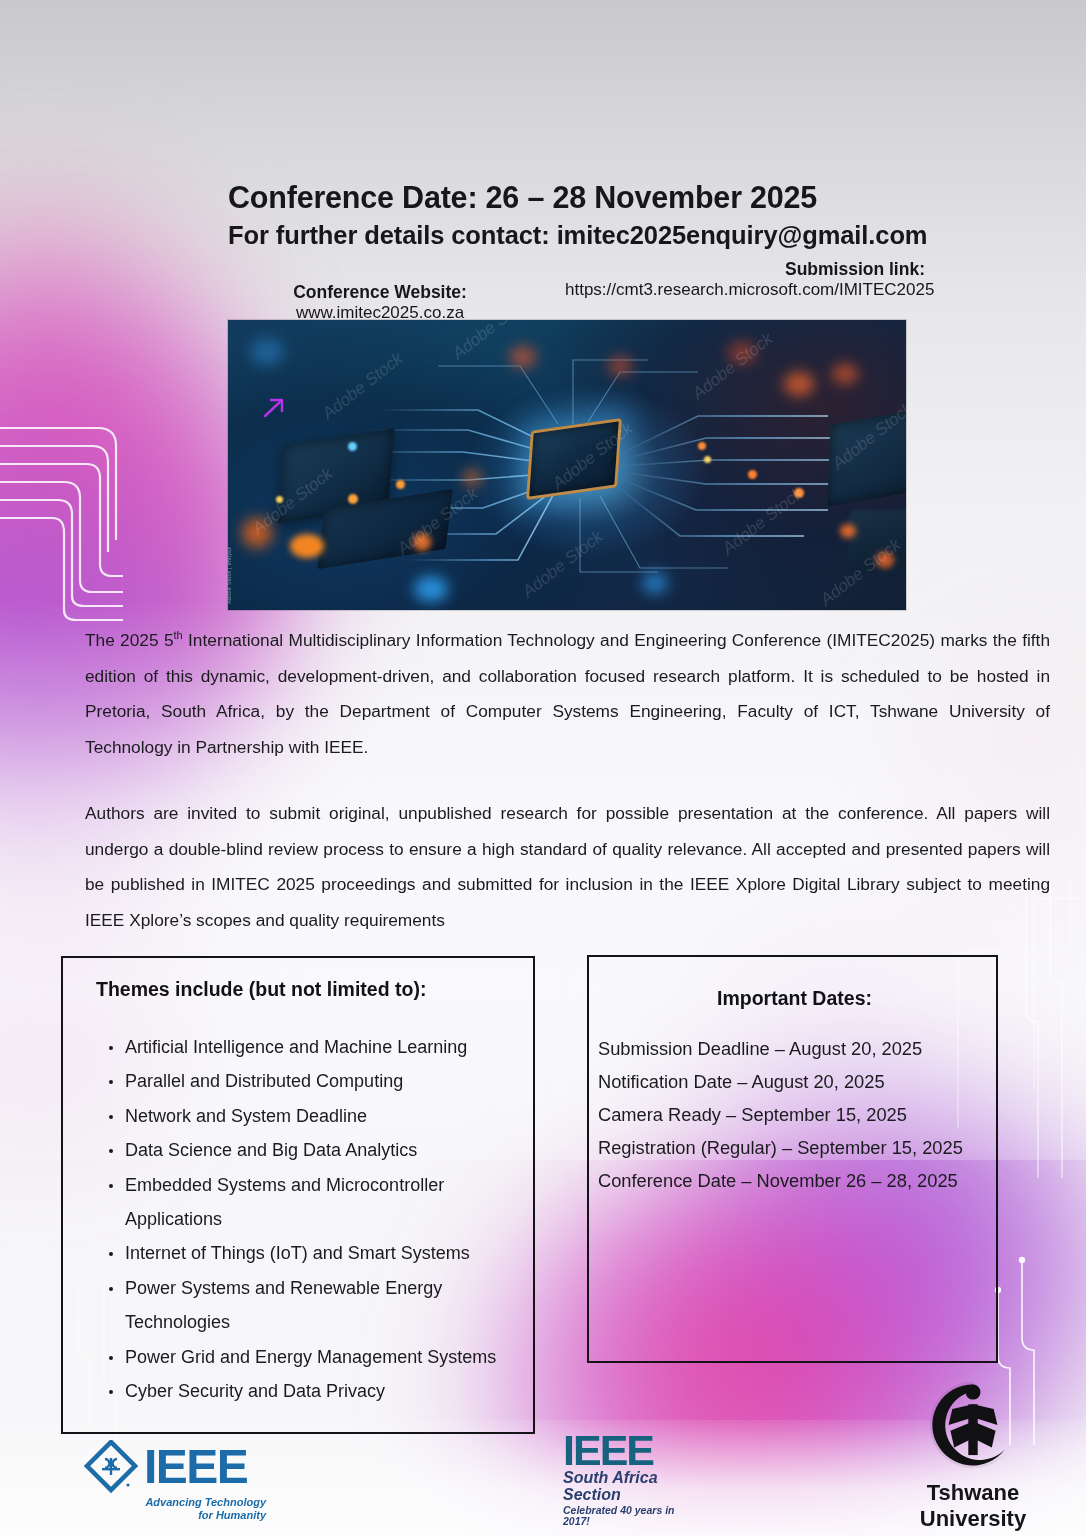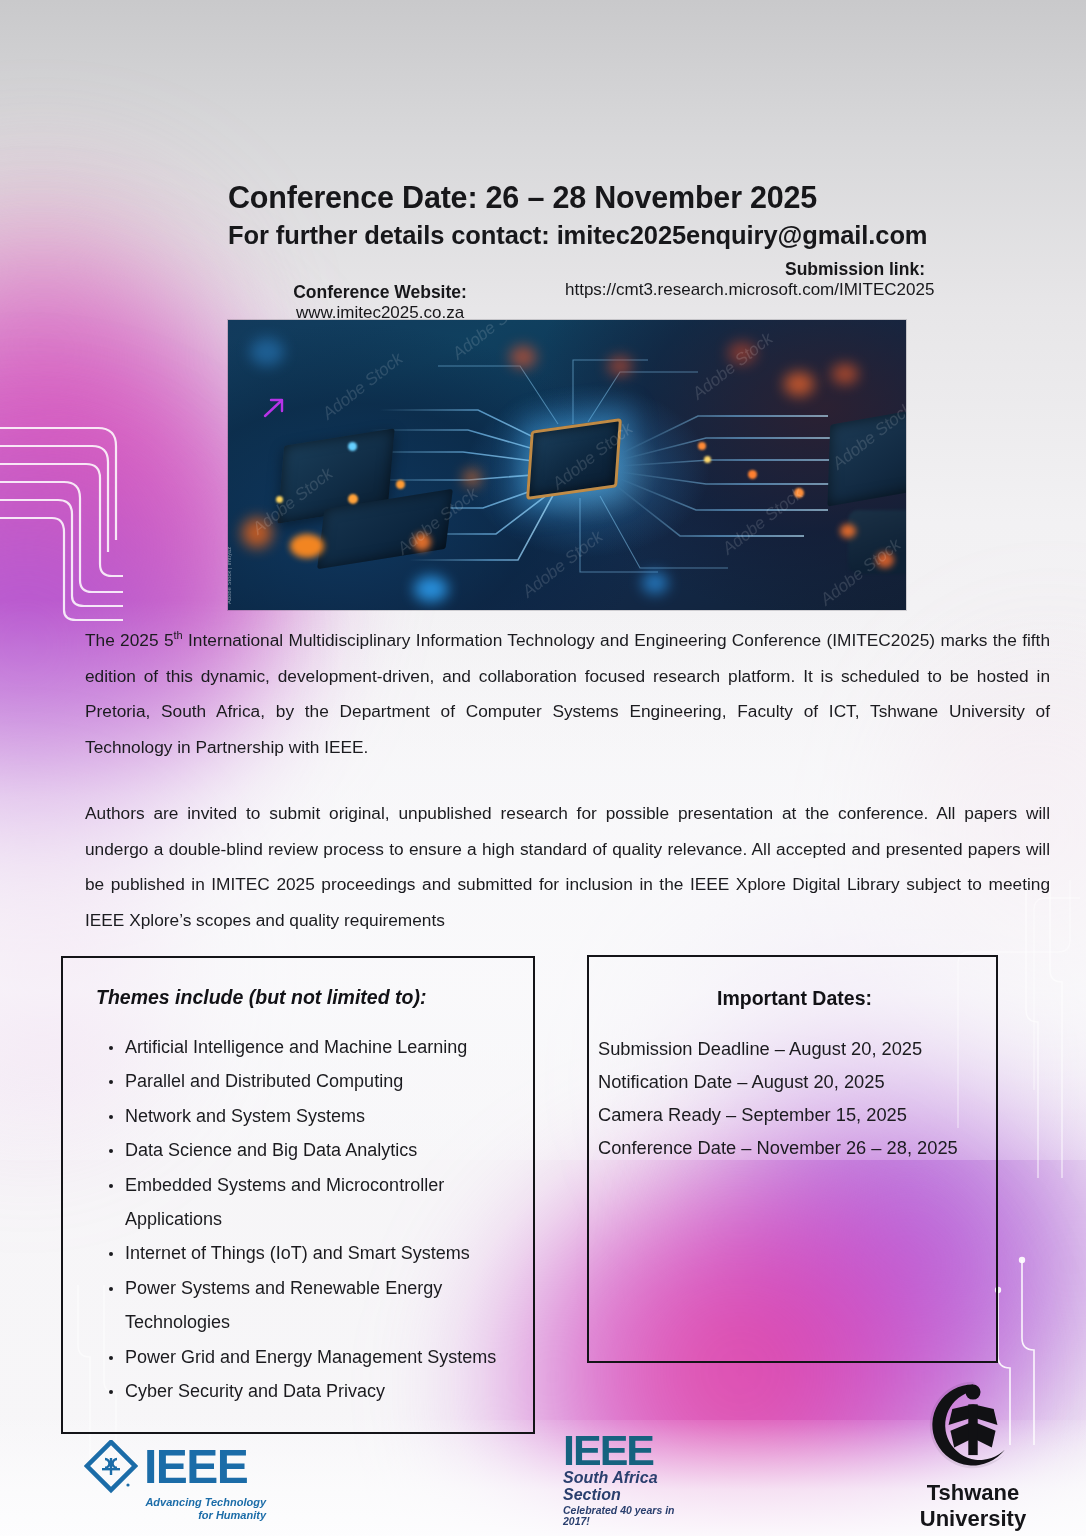--- a/index.html
+++ b/index.html
@@ -170,21 +170,21 @@
     background: transparent;
     box-sizing: border-box;
   }
   #themes-panel { left: 61px; top: 956px; width: 474px; height: 478px; }
   #dates-panel  { left: 587px; top: 955px; width: 411px; height: 408px; }
 
   .panel-title {
     position: absolute;
     font-size: 19.5px; font-weight: bold; color: #121216;
   }
-  #themes-title { left: 33px; top: 28px; font-style: italic; }
+  #themes-title { left: 33px; top: 20px; }
   #dates-title  { left: 0; top: 30px; width: 411px; text-align: center; }
 
   #themes-list {
     position: absolute; left: 44px; top: 72px; width: 410px;
     margin: 0; padding: 0; list-style: none;
   }
   #themes-list li {
     position: relative;
     font-size: 18px; line-height: 34.4px; color: #1b1b1f;
     padding-left: 18px;
@@ -425,38 +425,39 @@
     <span>The 2025 5</span><sup>th</sup><span> International Multidisciplinary Information Technology and Engineering Conference (IMITEC2025) marks the fifth edition of this dynamic, development-driven, and collaboration focused research platform. It is scheduled to be hosted in Pretoria, South Africa, by the Department of Computer Systems Engineering, Faculty of ICT, Tshwane University of Technology in Partnership with IEEE.</span>
   </div>
 
   <div class="para" id="para2">Authors are invited to submit original, unpublished research for possible presentation at the conference. All papers will undergo a double-blind review process to ensure a high standard of quality relevance. All accepted and presented papers will be published in IMITEC 2025 proceedings and submitted for inclusion in the IEEE Xplore Digital Library subject to meeting IEEE Xplore’s scopes and quality requirements</div>
 
   <div class="panel" id="themes-panel">
     <div class="panel-title" id="themes-title">Themes include (but not limited to):</div>
     <ul id="themes-list">
         <li>Artificial Intelligence and Machine Learning</li>
         <li>Parallel and Distributed Computing</li>
-        <li>Network and System Systems</li>
+        <li>Network and System Deadline</li>
         <li>Data Science and Big Data Analytics</li>
         <li>Embedded Systems and Microcontroller</li>
         <li class="cont">Applications</li>
         <li>Internet of Things (IoT) and Smart Systems</li>
         <li>Power Systems and Renewable Energy</li>
         <li class="cont">Technologies</li>
         <li>Power Grid and Energy Management Systems</li>
         <li>Cyber Security and Data Privacy</li>
       </ul>
   </div>
 
   <div class="panel" id="dates-panel">
     <div class="panel-title" id="dates-title">Important Dates:</div>
     <ul id="dates-list">
         <li>Submission Deadline – August 20, 2025</li>
         <li>Notification Date – August 20, 2025</li>
         <li>Camera Ready – September 15, 2025</li>
+        <li>Registration (Regular) – September 15, 2025</li>
         <li>Conference Date – November 26 – 28, 2025</li>
       </ul>
   </div>
 
   <div id="ieee-logo">
     <div class="wordmark">
       <svg width="54" height="54" viewBox="0 0 54 54">
         <g transform="translate(27,26) rotate(45)">
           <rect x="-17" y="-17" width="34" height="34" fill="none" stroke="#1b6ca8" stroke-width="4.5"></rect>
         </g>

